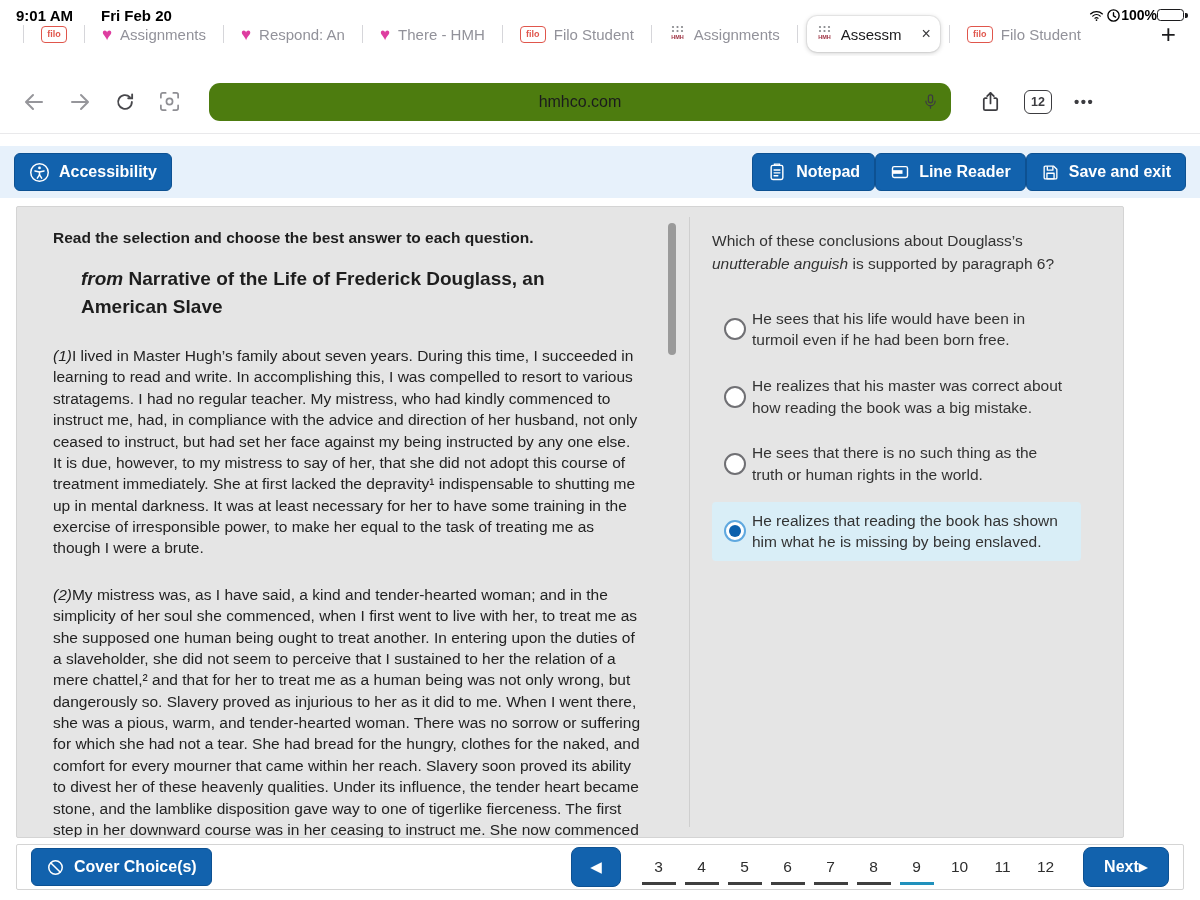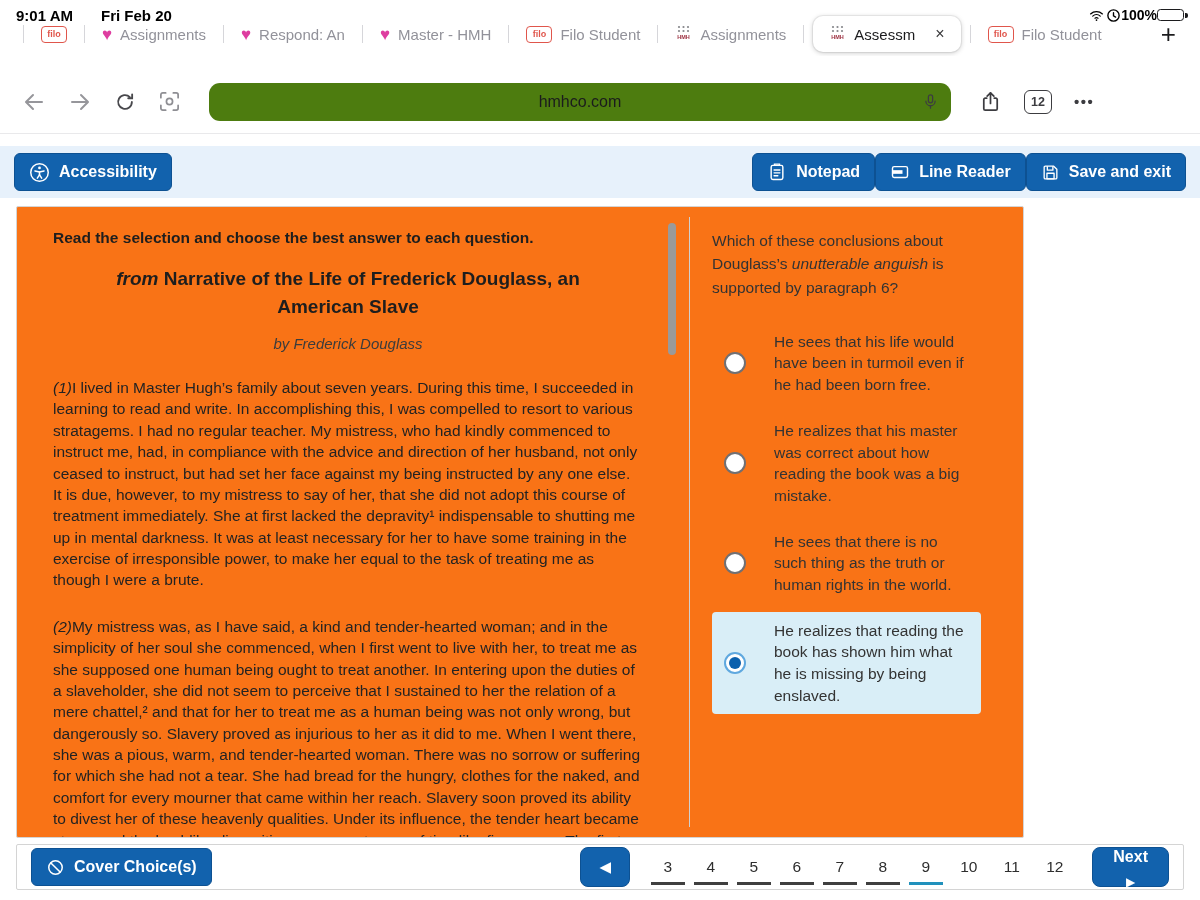--- a/index.html
+++ b/index.html
@@ -14,21 +14,21 @@
   .sb-right { margin-left:auto; display:flex; align-items:center; font-weight:600; font-size:14px; z-index:2; }
   .battery { width:27px; height:12px; border:1.5px solid #1c1c1e; border-radius:3.5px; position:relative; padding:1.5px; }
   .battery::after { content:""; position:absolute; right:-4.5px; top:2.5px; width:2.8px; height:5px; background:#1c1c1e; border-radius:0 2px 2px 0; }
   .battery-fill { width:100%; height:100%; background:#1c1c1e; border-radius:1.5px; }
   .sb-icon { display:inline-flex; align-items:center; }
 
   
   .tab-bar { position:absolute; top:12px; left:0; right:0; height:44px; display:flex; align-items:center; padding:0 14px; background:#fff; overflow:hidden; }
   .tab-sep { width:1px; height:18px; background:#d6d6da; margin:0 9px; flex:0 0 1px; }
   .tab { display:flex; align-items:center; gap:8px; color:#92929a; font-size:15px; white-space:nowrap; padding:6px 8px; border-radius:10px; cursor:default; }
-  .tab.active { background:#fff; color:#1b1b1d; box-shadow:0 1px 5px rgba(0,0,0,0.22), 0 0 0 1px rgba(0,0,0,0.05); padding:8px 16px; }
+  .tab.active { background:#fff; color:#1b1b1d; box-shadow:0 1px 5px rgba(0,0,0,0.22), 0 0 0 1px rgba(0,0,0,0.05); padding:8px 9px; }
   .tab .tab-label:empty { display:none; }
   .tab .close { margin-left:12px; color:#3a3a3c; font-size:16px; line-height:1; }
   .filo-icon { display:inline-flex; align-items:center; justify-content:center; min-width:26px; height:17px; border:1.5px solid #e0564c; border-radius:4px; color:#e0564c; font-size:9px; font-weight:700; padding:0 2px; }
   .heart-icon { color:#de3da0; font-size:17px; line-height:1; }
   .new-tab { margin-left:auto; font-size:26px; font-weight:400; color:#1b1b1d; padding:0 10px; line-height:1; }
 
   
   .toolbar { position:absolute; top:70px; left:0; right:0; height:64px; background:#fff; display:flex; align-items:center; padding:0 22px; gap:22px; border-bottom:1px solid #e9e9eb; }
   .tb-icon { display:inline-flex; align-items:center; }
   .url-bar { flex:1; max-width:742px; height:38px; margin:0 6px; background:#4d7c0f; border-radius:11px; display:flex; align-items:center; justify-content:center; position:relative; font-size:16px; color:#1b1b1d; }
@@ -36,52 +36,52 @@
   .tab-count { width:28px; height:24px; border:1.8px solid #3c3c40; border-radius:6px; display:flex; align-items:center; justify-content:center; font-size:12.5px; font-weight:600; color:#3c3c40; }
   .tb-ellipsis { color:#3c3c40; font-size:15px; letter-spacing:1.5px; font-weight:700; }
 
   
   .assess-header { position:absolute; top:146px; left:0; right:0; height:52px; background:var(--header-bg,#e7f1fb); display:flex; align-items:center; padding:0 14px; }
   .btn { display:inline-flex; align-items:center; gap:9px; background:var(--accent,#1262ad); color:#fff; font-size:16px; font-weight:600; font-family:inherit; border:1px solid #0d5192; border-radius:6px; padding:0 14px; height:38px; line-height:1; cursor:default; }
   .btn-icon { display:inline-flex; align-items:center; }
   .header-right { margin-left:auto; display:flex; }
 
   
-  .content { position:absolute; top:206px; left:16px; width:1008px; height:632px; background:#f97316; border:1px solid #d4d4d4; border-radius:2px; overflow:hidden; }
+  .content { position:absolute; top:206px; left:16px; width:1108px; height:632px; background:#e5e5e5; border:1px solid #d4d4d4; border-radius:2px; overflow:hidden; }
   .passage { position:absolute; top:0; left:0; width:650px; height:100%; padding:22px 24px 0 36px; overflow:hidden; }
   .scrollbar { position:absolute; left:651px; top:16px; width:8px; height:132px; background:#9a9a9a; border-radius:4px; }
   .divider { position:absolute; left:672px; top:10px; bottom:10px; width:1px; background:#cfcfcf; }
   .question-panel { position:absolute; left:673px; top:0; right:0; height:100%; padding:22px 42px 0 22px; }
 
   .instructions { font-size:15.5px; font-weight:700; color:#1e1e1e; }
-  .passage-title { margin-top:18px; text-align:center; font-size:19px; font-weight:700; color:#1e1e1e; line-height:1.45; padding:0 28px; }
+  .passage-title { margin-top:18px; text-align:left; font-size:19px; font-weight:700; color:#1e1e1e; line-height:1.45; padding:0 28px; }
   .passage-title .from { font-style:italic; }
   .byline { margin-top:15px; text-align:center; font-style:italic; font-size:15px; color:#3c3c3c; }
   .para { margin-top:25px; font-size:15.5px; line-height:1.38; color:#232323; }
   .para .pnum { font-style:italic; }
 
   .question-text { font-size:15.5px; color:#333; line-height:1.5; }
   .question-text .em { font-style:italic; }
   .options { margin-top:24px; display:flex; flex-direction:column; gap:8px; }
-  .option { display:flex; align-items:center; gap:28px; padding:8px 12px; border-radius:4px; }
+  .option { display:flex; align-items:center; gap:6px; padding:8px 12px; border-radius:4px; }
   .option.selected { background:var(--selected-bg,#d9eef7); }
   .radio { flex:0 0 22px; width:22px; height:22px; border:2px solid #707074; border-radius:50%; background:#fff; position:relative; }
   .option.selected .radio { border-color:#5fa8df; }
   .option.selected .radio::after { content:""; position:absolute; inset:3px; border-radius:50%; background:var(--radio-selected,#0b60ad); }
   .option-text { font-size:15.5px; color:#333; line-height:1.4; }
 
   
   .footer { position:absolute; top:844px; left:16px; width:1168px; height:46px; background:#fff; border:1px solid #d4d4d4; border-radius:2px; display:flex; align-items:center; padding:0 14px; }
   .nav-group { margin-left:auto; display:flex; align-items:center; }
   .prev-btn { width:50px; height:40px; background:var(--accent,#1262ad); color:#fff; border:1px solid #0d5192; border-radius:8px; font-size:15px; display:flex; align-items:center; justify-content:center; font-family:inherit; cursor:default; }
   .pages { display:flex; align-items:center; margin:0 16px; }
   .page-num { width:34px; margin:0 4.5px; padding:8px 0 6px; text-align:center; font-size:15.5px; color:#2e2e2e; border-bottom:3px solid transparent; cursor:default; }
   .page-num.answered { border-bottom-color:var(--answered-underline,#3f3f3f); }
   .page-num.current { border-bottom-color:var(--current-underline,#2191bc); }
-  .next-btn { height:40px; padding:0 20px; background:var(--accent,#1262ad); color:#fff; border:1px solid #0d5192; border-radius:8px; font-size:16px; font-weight:600; display:flex; align-items:center; gap:9px; font-family:inherit; cursor:default;flex-direction:column; }
+  .next-btn { height:40px; padding:0 20px; background:var(--accent,#1262ad); color:#fff; border:1px solid #0d5192; border-radius:8px; font-size:16px; font-weight:600; display:flex; align-items:center; gap:0; font-family:inherit; cursor:default; }
   .next-arrow { font-size:12px; }
 </style>
 </head>
 <body>
 
 <div class="screen">
 
   <div class="status-bar">
     <div class="sb-left">
       <span>9:01 AM</span>
@@ -123,21 +123,21 @@
     <span class="tab-sep"></span>
 
     <div class="tab inactive">
       <span class="heart-icon">♥</span>
         <span class="tab-label">Respond: An</span>
     </div>
     <span class="tab-sep"></span>
 
     <div class="tab inactive">
       <span class="heart-icon">♥</span>
-        <span class="tab-label">Master - HMH</span>
+        <span class="tab-label">There - HMH</span>
     </div>
     <span class="tab-sep"></span>
 
     <div class="tab inactive">
       <span class="filo-icon">filo</span>
         <span class="tab-label">Filo Student</span>
     </div>
     <span class="tab-sep"></span>
 
     <div class="tab inactive">
@@ -280,21 +280,20 @@
   </div>
 
   <div class="content">
 
     <div class="passage">
       <p class="instructions">Read the selection and choose the best answer to each question.</p>
       <h2 class="passage-title">
         <span class="from">from</span>
         <span>Narrative of the Life of Frederick Douglass, an American Slave</span>
       </h2>
-      <p class="byline">by Frederick Douglass</p>
       <p class="para"><span class="pnum">(1)</span><span>I lived in Master Hugh’s family about seven years. During this time, I succeeded in learning to read and write. In accomplishing this, I was compelled to resort to various stratagems. I had no regular teacher. My mistress, who had kindly commenced to instruct me, had, in compliance with the advice and direction of her husband, not only ceased to instruct, but had set her face against my being instructed by any one else. It is due, however, to my mistress to say of her, that she did not adopt this course of treatment immediately. She at first lacked the depravity¹ indispensable to shutting me up in mental darkness. It was at least necessary for her to have some training in the exercise of irresponsible power, to make her equal to the task of treating me as though I were a brute.</span></p>
       <p class="para"><span class="pnum">(2)</span><span>My mistress was, as I have said, a kind and tender-hearted woman; and in the simplicity of her soul she commenced, when I first went to live with her, to treat me as she supposed one human being ought to treat another. In entering upon the duties of a slaveholder, she did not seem to perceive that I sustained to her the relation of a mere chattel,² and that for her to treat me as a human being was not only wrong, but dangerously so. Slavery proved as injurious to her as it did to me. When I went there, she was a pious, warm, and tender-hearted woman. There was no sorrow or suffering for which she had not a tear. She had bread for the hungry, clothes for the naked, and comfort for every mourner that came within her reach. Slavery soon proved its ability to divest her of these heavenly qualities. Under its influence, the tender heart became stone, and the lamblike disposition gave way to one of tigerlike fierceness. The first step in her downward course was in her ceasing to instruct me. She now commenced to practise her husband’s precepts.³ She finally became</span></p>
     </div>
 
     <div class="scrollbar"></div>
     <div class="divider"></div>
 
     <div class="question-panel">
       <p class="question-text"><span>Which of these conclusions about Douglass’s </span><span class="em">unutterable anguish</span><span> is supported by paragraph 6?</span></p>
       <div class="options">

